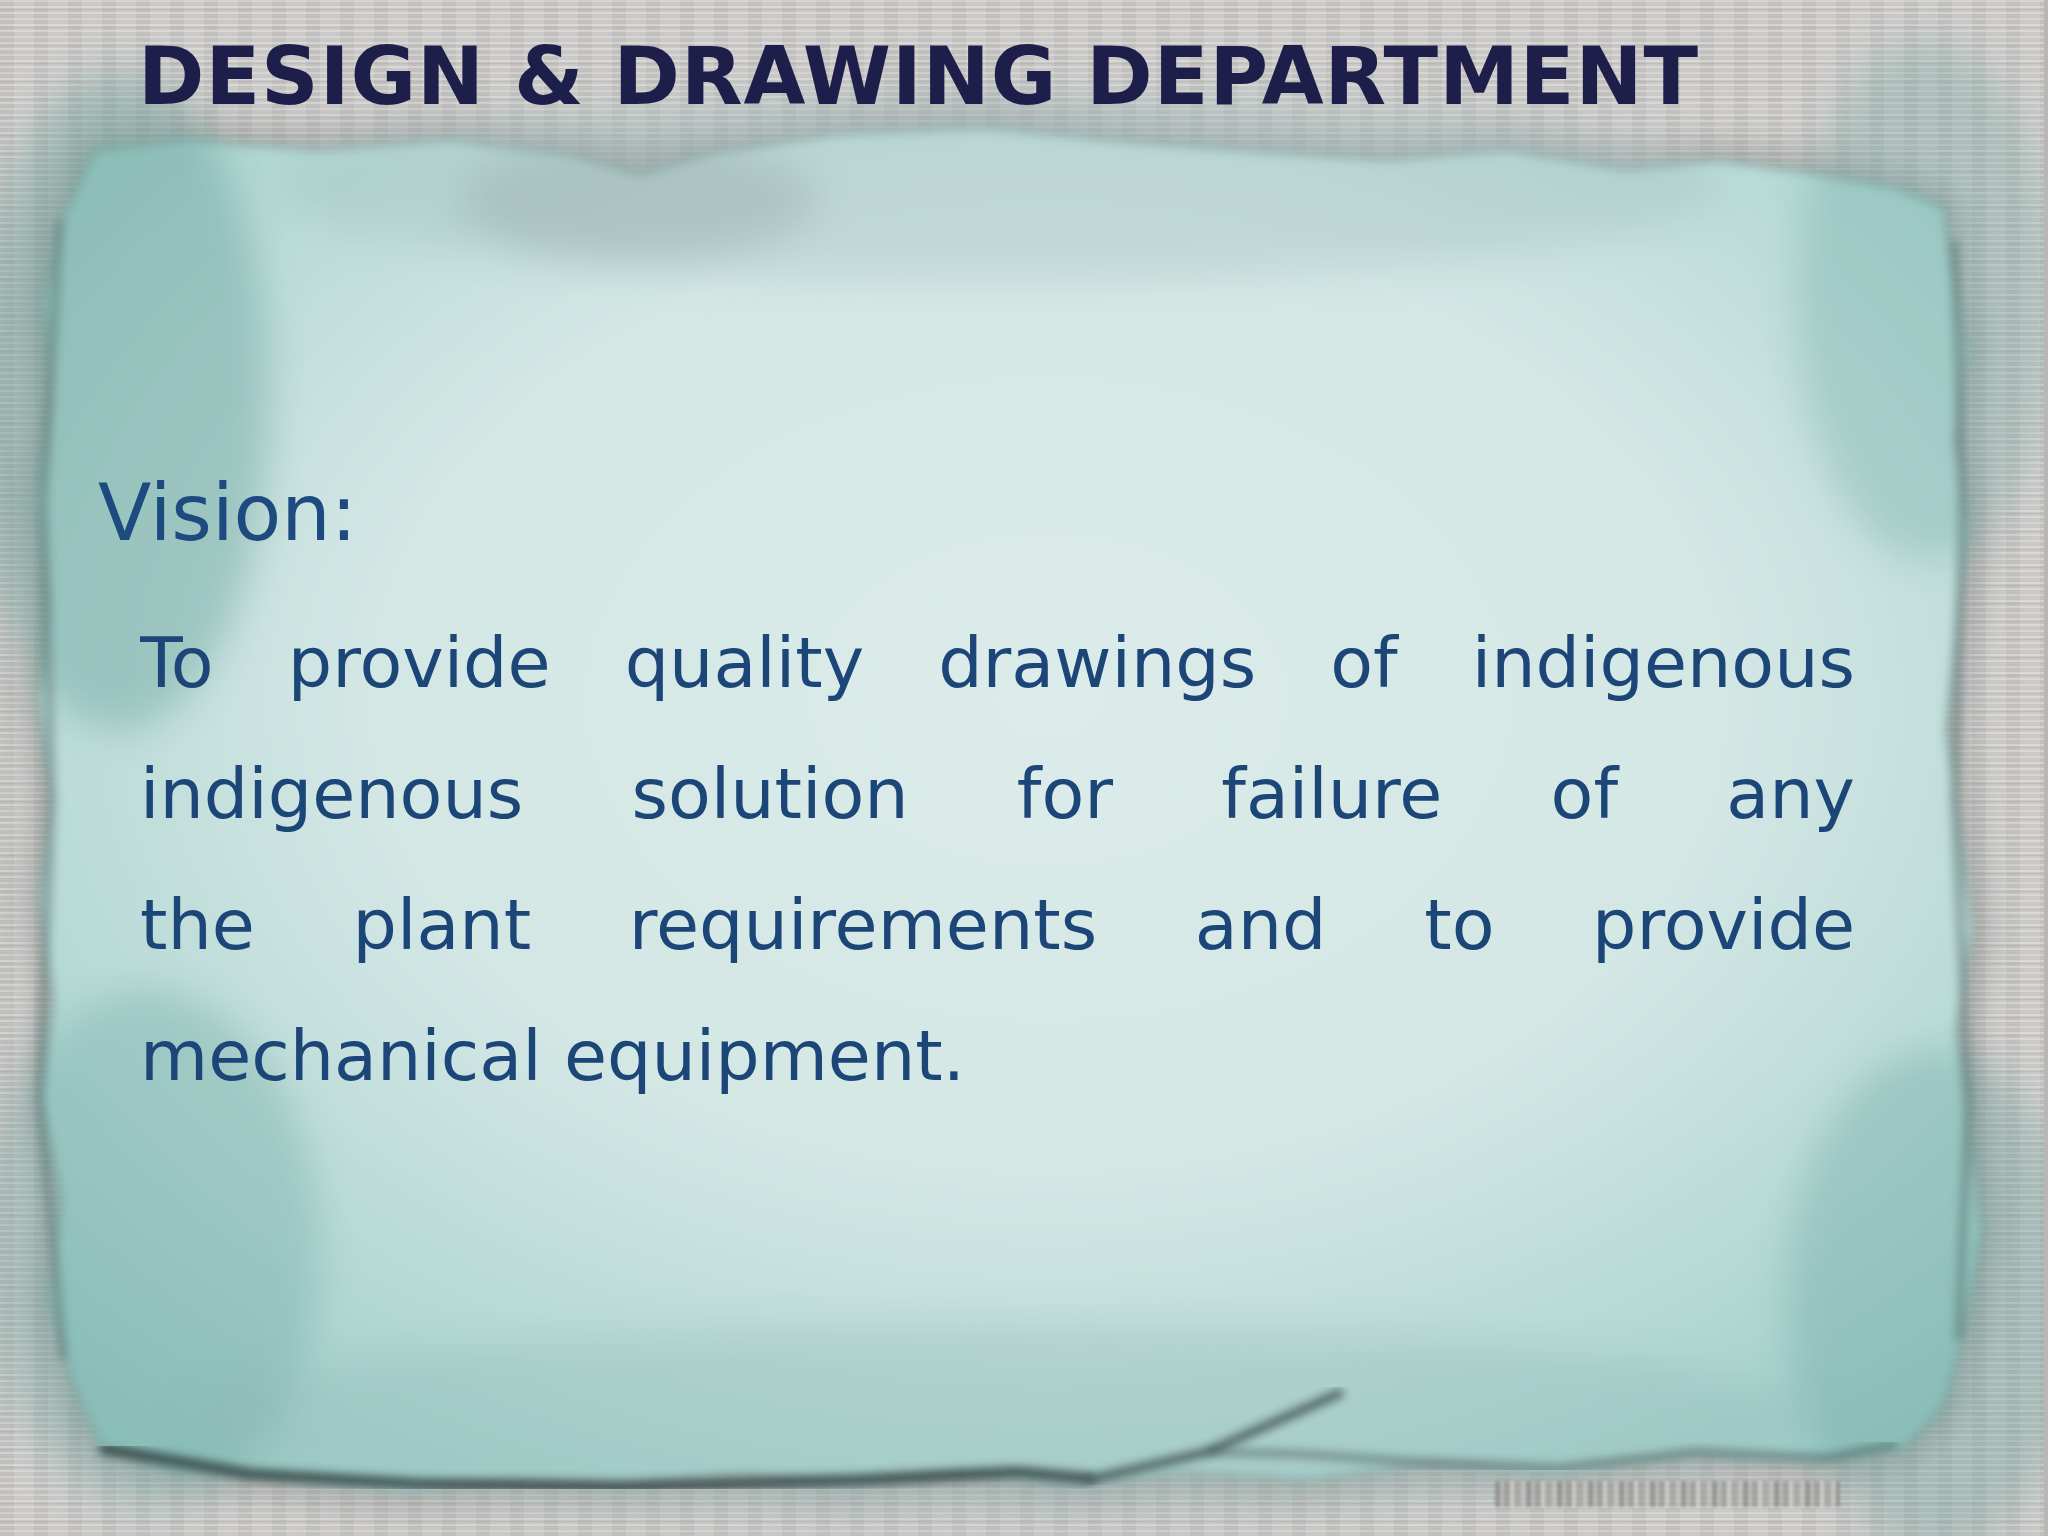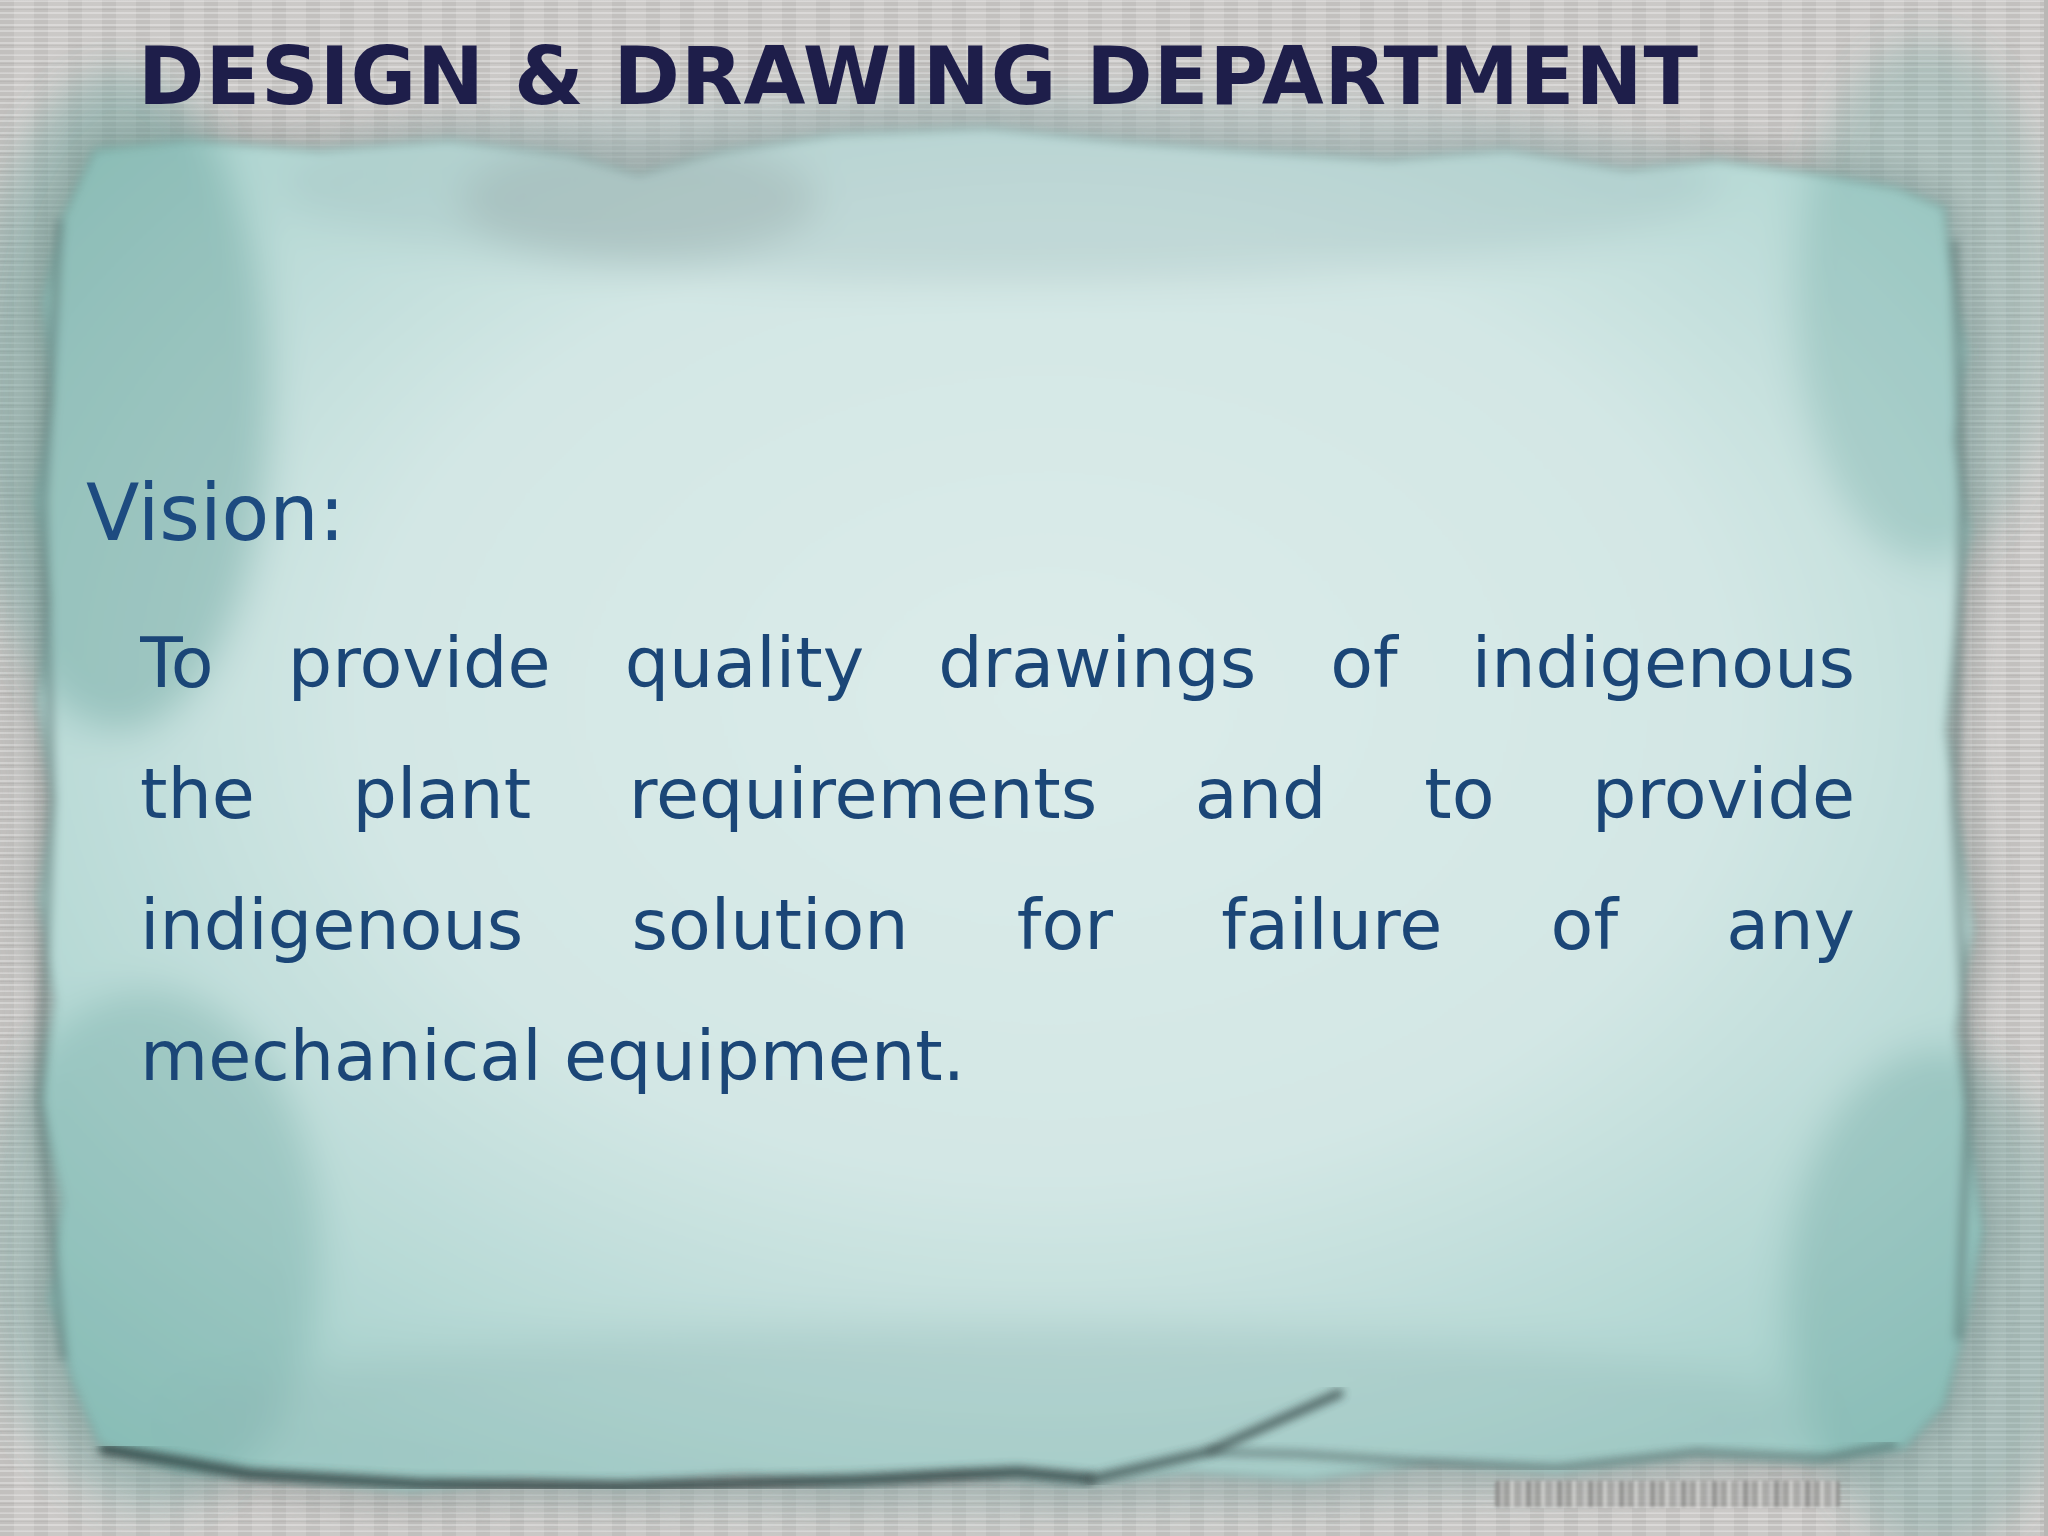--- a/index.html
+++ b/index.html
@@ -16,21 +16,21 @@
       repeating-linear-gradient(180deg, rgba(110,108,106,.10) 0 1px, rgba(0,0,0,0) 1px 9px),
       repeating-linear-gradient(90deg, rgba(0,0,0,.035) 0 14px, rgba(255,255,255,.035) 14px 34px);
   }
   svg.parchment{position:absolute;left:0;top:0;width:100%;height:100%;}
   h1.title{
     position:absolute;left:138px;top:30px;margin:0;
     font-size:80px;font-weight:bold;letter-spacing:1px;white-space:nowrap;
     color:#1e1e4a;
   }
   .vision{
-    position:absolute;left:86px;top:468px;
+    position:absolute;left:98px;top:468px;
     font-size:78px;color:#1d4b80;
   }
   .para{
     position:absolute;left:140px;top:598px;width:1715px;
     font-size:70px;color:#1b4677;
   }
   .para-line{
     height:131px;line-height:131px;
     text-align:justify;text-align-last:justify;
     overflow:hidden;
@@ -93,20 +93,20 @@
     <path d="M 1090 1480 L 1210 1452 L 1345 1392" fill="none" stroke="#2e3d3d" stroke-width="8" opacity="0.8" filter="url(#soft)"></path>
     <path d="M 1210 1452 L 1300 1454 L 1420 1462 L 1560 1468 L 1700 1452 L 1830 1458 L 1900 1444" fill="none" stroke="#3a4a49" stroke-width="6" opacity="0.6" filter="url(#soft)"></path>
   </svg>
 
   <h1 class="title">DESIGN &amp; DRAWING DEPARTMENT</h1>
 
   <div class="vision">Vision:</div>
 
   <div class="para">
       <div class="para-line">To provide quality drawings of indigenous</div>
+      <div class="para-line">indigenous solution for failure of any</div>
       <div class="para-line">the plant requirements and to provide</div>
-      <div class="para-line">indigenous solution for failure of any</div>
       <div class="para-line last">mechanical equipment.</div>
     </div>
 
   <div class="watermark"></div>
 
 </div>
 
 </body></html>

